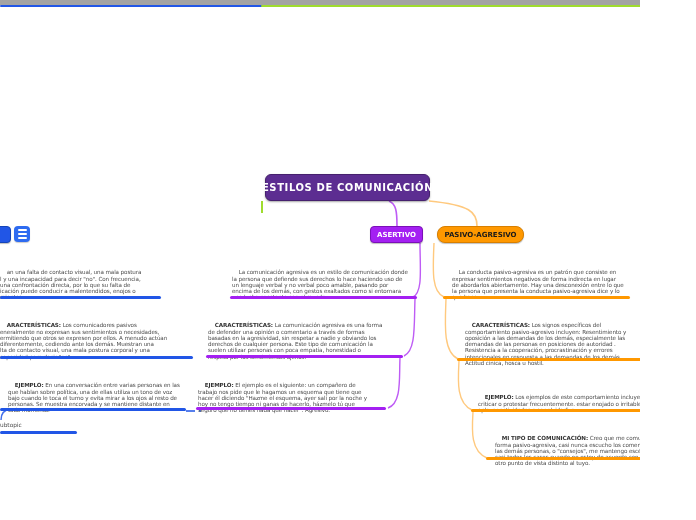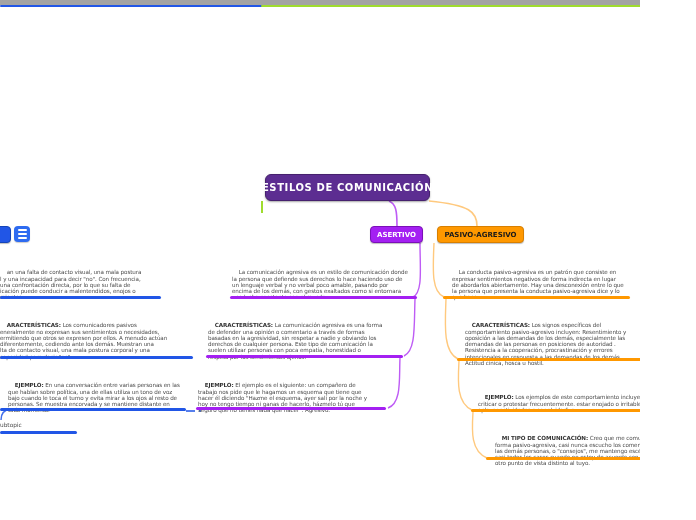--- a/index.html
+++ b/index.html
@@ -70,21 +70,21 @@
 
   <div class="node bluebox" style="left:-10px;top:221px;width:21px;height:17px;"></div>
   <div class="icon-btn" style="left:14px;top:221px;">
     <span class="bar"></span>
     <span class="bar"></span>
     <span class="bar"></span>
   </div>
 
   <div class="node violet" style="left:370px;top:221px;width:53px;height:17px;">ASERTIVO</div>
 
-  <div class="node orange" style="left:437px;top:221px;width:87px;height:17px;">PASIVO-AGRESIVO</div>
+  <div class="node orange" style="left:437px;top:221px;width:87px;height:17px;border-radius:8px;">PASIVO-AGRESIVO</div>
 
   <div class="node greenbox" style="left:683px;top:221px;width:70px;height:17px;">ASERTIVO</div>
 
   <div class="tb" style="left:0;top:258px;">
     <span>an una falta de contacto visual, una mala postura
 l y una incapacidad para decir "no". Con frecuencia,
 una confrontación directa, por lo que su falta de
 icación puede conducir a malentendidos, enojos o
 mientos.</span>
   </div>

